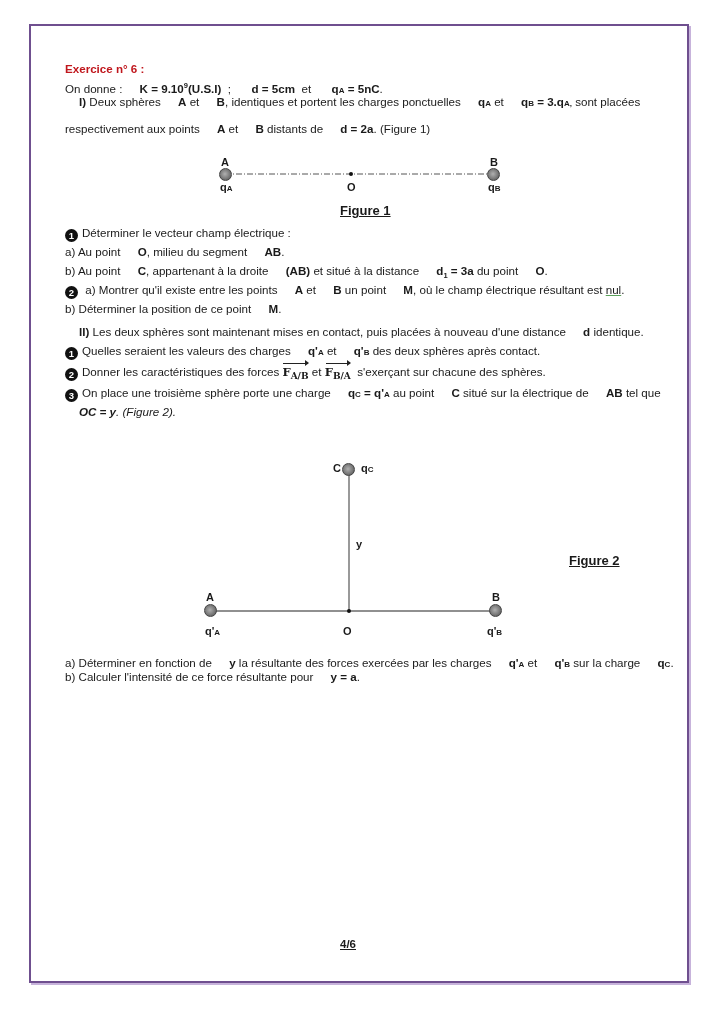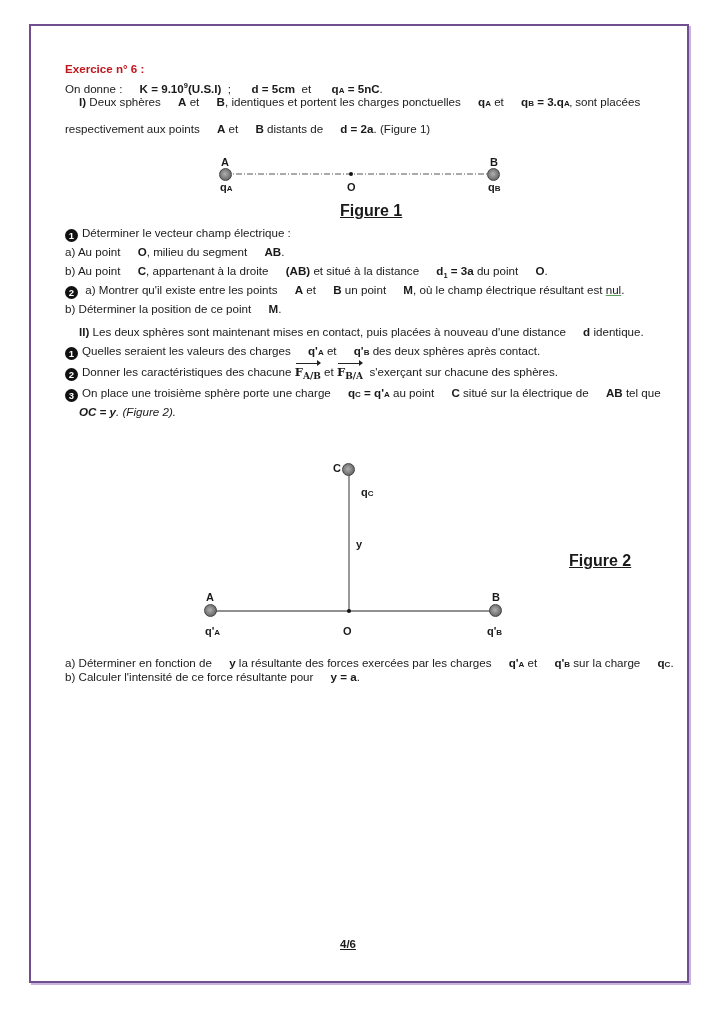--- a/index.html
+++ b/index.html
@@ -16,21 +16,21 @@
   .num { display: inline-block; width: 13px; height: 13px; border-radius: 50%; background: #111;
          color: #fff; font-size: 9.5px; line-height: 13px; text-align: center; font-weight: bold;
          vertical-align: -2px; margin-right: 4px; }
   .underline-green { text-decoration: underline; text-decoration-color: #5aa05a; }
   .vec { font-family: "DejaVu Serif", serif; font-weight: bold; position: relative; display: inline-block; }
   .vec::before { content: ""; position: absolute; left: 1px; right: 1px; top: 1px; border-top: 1px solid #222; }
   .vec::after { content: ""; position: absolute; right: 0; top: -2px; border-left: 4px solid #222;
                 border-top: 3px solid transparent; border-bottom: 3px solid transparent; }
   .vec sub { font-size: 9px; font-weight: bold; }
   .fig-label { position: absolute; font-weight: bold; font-size: 11px; }
-  .fig-caption { position: absolute; font-weight: bold; font-size: 16px; text-decoration: underline; }
+  .fig-caption { position: absolute; font-weight: bold; font-size: 13px; text-decoration: underline; }
   .sphere { position: absolute; width: 13px; height: 13px; border-radius: 50%;
             background: radial-gradient(circle at 45% 45%, #b0b0b0 0%, #7a7a7a 55%, #4a4a4a 100%);
             border: 1px solid #444; box-sizing: border-box; }
   .pagenum { position: absolute; left: 340px; top: 938px; font-weight: bold; font-size: 11.5px;
              text-decoration: underline; }
 </style>
 </head>
 <body>
 
 <div class="page-border"></div>
@@ -82,40 +82,40 @@
     <span>b) Déterminer la position de ce point </span><b>M</b><span>.</span>
   </div>
 
   <div class="line" style="top:322px;">
     <b>II)</b><span> Les deux sphères sont maintenant mises en contact, puis placées à nouveau d'une distance </span><b>d</b><span> identique.</span>
   </div>
   <div class="line" style="top:341px;">
     <span class="num">1</span><span>Quelles seraient les valeurs des charges </span><b><span>q'</span><span class="small">A</span></b><span> et </span><b><span>q'</span><span class="small">B</span></b><span> des deux sphères après contact.</span>
   </div>
   <div class="line" style="top:362px;">
-    <span class="num">2</span><span>Donner les caractéristiques des chacune </span><span class="vec"><span>F</span><sub>A/B</sub></span><span> et </span><span class="vec"><span>F</span><sub>B/A</sub></span><span style="white-space:pre">  s'exerçant sur chacune des sphères.</span>
+    <span class="num">2</span><span>Donner les caractéristiques des forces </span><span class="vec"><span>F</span><sub>A/B</sub></span><span> et </span><span class="vec"><span>F</span><sub>B/A</sub></span><span style="white-space:pre">  s'exerçant sur chacune des sphères.</span>
   </div>
   <div class="line" style="top:383px;">
     <span class="num">3</span><span>On place une troisième sphère porte une charge </span><b><span>q</span><span class="small">C</span><span> = q'</span><span class="small">A</span></b><span> au point </span><b>C</b><span> situé sur la électrique de </span><b>AB</b><span> tel que</span>
   </div>
   <div class="line" style="top:402px;font-style:italic;">
     <b>OC = y</b><span>. (Figure 2).</span>
   </div>
 
   <div style="position:absolute; left:0; top:0; width:600px; height:660px;">
     <svg style="position:absolute; left:0; top:0;" width="600" height="660">
       <line x1="146" y1="611" x2="431" y2="611" stroke="#222" stroke-width="1.2"></line>
       <line x1="284" y1="470" x2="284" y2="611" stroke="#555" stroke-width="1.2"></line>
       <circle cx="284" cy="611" r="2" fill="#111"></circle>
     </svg>
     <div class="sphere" style="left:277px; top:463px;"></div>
     <div class="sphere" style="left:139px; top:604px;"></div>
     <div class="sphere" style="left:424px; top:604px;"></div>
     <div class="fig-label" style="left:268px; top:458px;">C</div>
-    <div class="fig-label" style="left:296px; top:458px;margin-top:24px;"><span>q</span><span class="small">C</span></div>
+    <div class="fig-label" style="left:296px; top:458px;"><span>q</span><span class="small">C</span></div>
     <div class="fig-label" style="left:291px; top:534px;">y</div>
     <div class="fig-label" style="left:141px; top:587px;">A</div>
     <div class="fig-label" style="left:427px; top:587px;">B</div>
     <div class="fig-label" style="left:278px; top:621px;">O</div>
     <div class="fig-label" style="left:140px; top:621px;"><span>q'</span><span class="small">A</span></div>
     <div class="fig-label" style="left:422px; top:621px;"><span>q'</span><span class="small">B</span></div>
     <div class="fig-caption" style="left:504px; top:551px;">Figure 2</div>
   </div>
 
   <div class="line" style="top:653px;">

